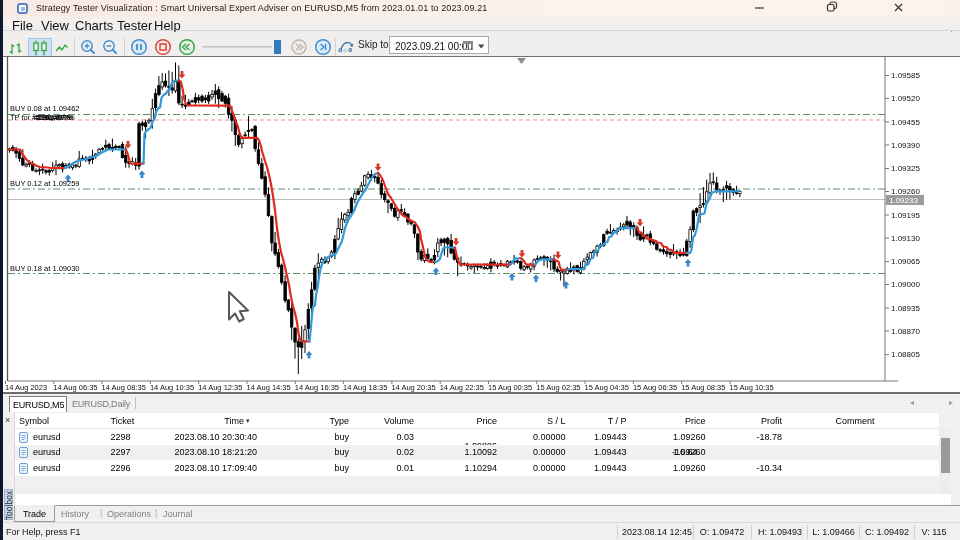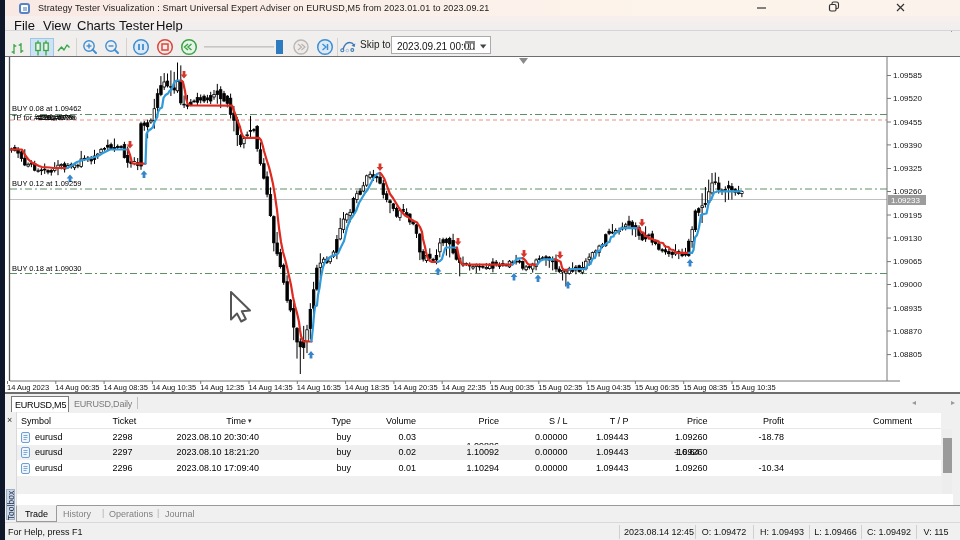--- a/index.html
+++ b/index.html
@@ -1,16 +1,16 @@
 <!DOCTYPE html>
 <html><head><meta charset="utf-8">
 <style>
 *{margin:0;padding:0;box-sizing:border-box}
 html,body{width:960px;height:540px;overflow:hidden;font-family:"Liberation Sans",sans-serif;background:#f0f0f0}
-#win{position:relative;width:952px;height:540px;border-left:5px solid #0f172a;border-right:1px solid #9a9a9a}
+#win{position:relative;width:952px;height:540px;border-left:3px solid #0f172a;border-right:1px solid #9a9a9a}
 
 #title{position:absolute;left:0;top:0;width:960px;height:16px;background:linear-gradient(90deg,#f9e9e4,#fbf0e9 40%,#fdf4ec 70%,#fbf2eb);font-size:9px;color:#1a1a1a}
 #title .txt{position:absolute;left:33px;top:3px;letter-spacing:0.12px}
 #appicon{position:absolute;left:14px;top:3px;width:11px;height:11px;border:2px solid #5583c6;border-radius:3px;background:#fff}
 #appicon:before{content:"";position:absolute;left:1.5px;top:1.5px;width:4px;height:4px;background:#9db9dc}
 
 #menu{position:absolute;left:0;top:16px;width:960px;height:15px;background:linear-gradient(180deg,#f7efed,#f0eeee);border-bottom:1px solid #d6d4d4;font-size:13px;color:#111}
 #menu span{position:absolute;top:2px}
 
 #toolbar{position:absolute;left:0;top:32px;width:960px;height:24px;background:#f0efee}
@@ -692,21 +692,21 @@
 <div style="position:absolute;left:107.5px;top:22px;color:#000">Ticket</div>
 <div style="position:absolute;left:131px;top:22px;width:110px;text-align:right;color:#000">Time</div>
 <div style="position:absolute;left:243px;top:23px;font-size:7px;color:#333">▾</div>
 <div style="position:absolute;left:236px;top:22px;width:110px;text-align:right;color:#000">Type</div>
 <div style="position:absolute;left:301px;top:22px;width:110px;text-align:right;color:#000">Volume</div>
 <div style="position:absolute;left:384px;top:22px;width:110px;text-align:right;color:#000">Price</div>
 <div style="position:absolute;left:452.5px;top:22px;width:110px;text-align:right;color:#000">S / L</div>
 <div style="position:absolute;left:513.5px;top:22px;width:110px;text-align:right;color:#000">T / P</div>
 <div style="position:absolute;left:592.5px;top:22px;width:110px;text-align:right;color:#000">Price</div>
 <div style="position:absolute;left:669px;top:22px;width:110px;text-align:right;color:#000">Profit</div>
-<div style="position:absolute;left:832.5px;top:22px;width:110px;text-align:center;color:#000">Comment</div>
+<div style="position:absolute;left:832.5px;top:22px;width:110px;text-align:left;color:#000">Comment</div>
 <div style="position:absolute;left:12px;top:35.0px;width:924px;height:15.7px;background:#fff">
 <svg width="9" height="11" style="position:absolute;left:4px;top:2.5px">
             <rect x="0.5" y="0.5" width="8" height="10" rx="1.5" fill="#eef4fb" stroke="#6f9fd0"></rect>
             <path d="M2.5 3.5 h4 M2.5 5.5 h4 M2.5 7.5 h3" stroke="#6f9fd0" stroke-width="0.9"></path>
           </svg>
 <div style="position:absolute;left:18px;top:2.5px">eurusd</div>
 <div style="position:absolute;left:95.5px;top:2.5px">2298</div>
 <div style="position:absolute;left:132px;top:2.5px;width:110px;text-align:right">2023.08.10 20:30:40</div>
 <div style="position:absolute;left:224px;top:2.5px;width:110px;text-align:right">buy</div>
 <div style="position:absolute;left:289px;top:2.5px;width:110px;text-align:right">0.03</div>

